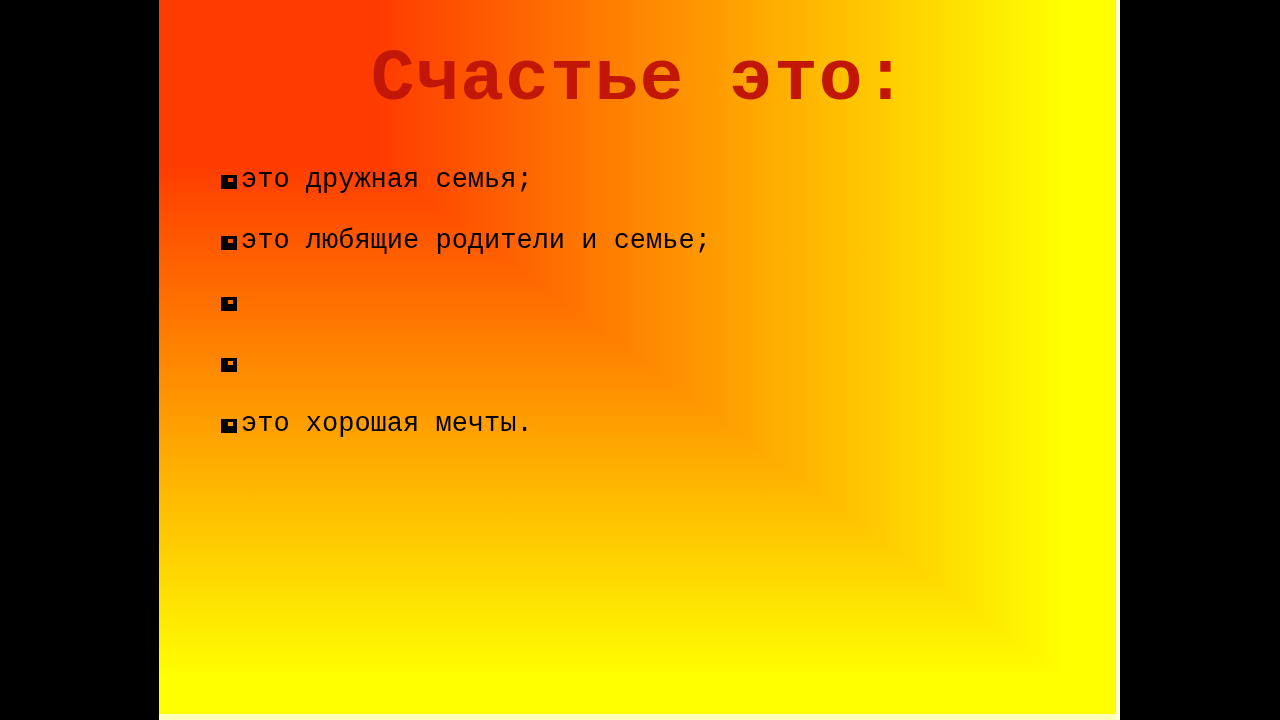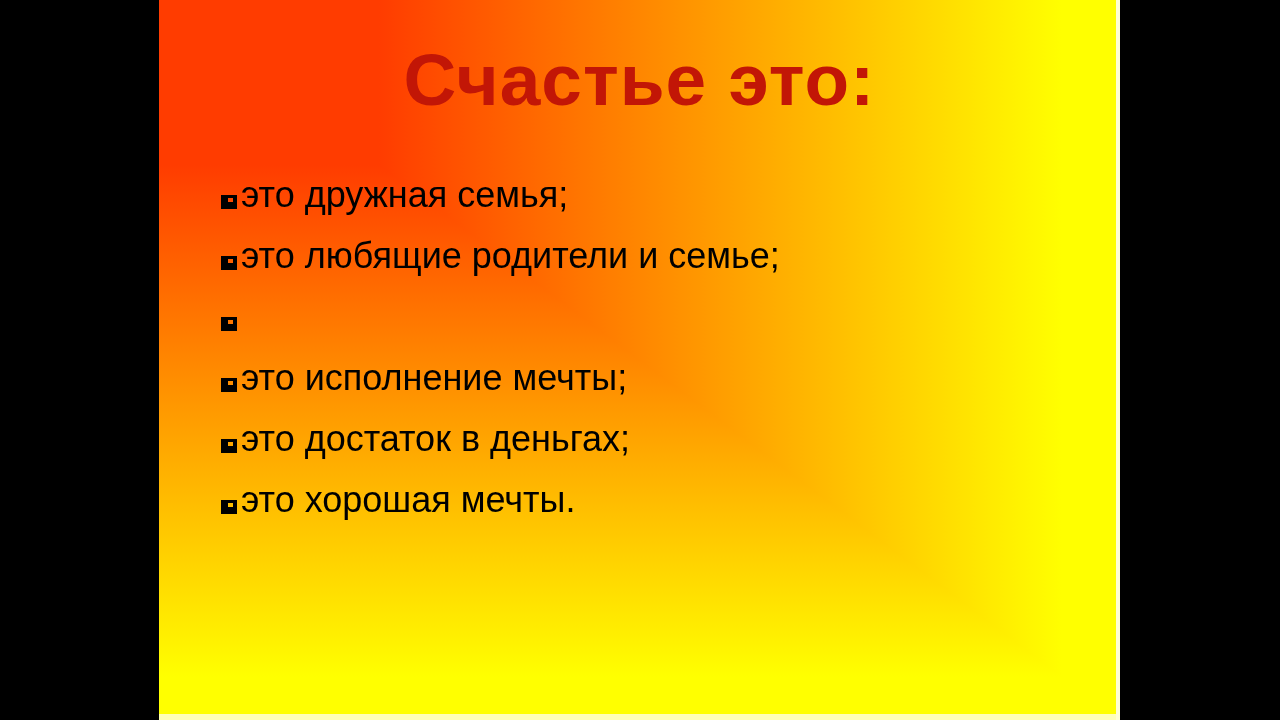--- a/index.html
+++ b/index.html
@@ -6,20 +6,21 @@
   html, body { width: 1280px; height: 720px; overflow: hidden; }
   body {
     font-family: "Liberation Sans", sans-serif;
     background: #000;
   }
   .frame {
     position: relative;
     width: 1168px;
     height: 720px;
     background: #000;
+    font-family: Liberation Mono, monospace;
   }
   .letterbox {
     position: absolute;
     top: 0;
     width: 160px;
     height: 720px;
     background: #000;
   }
   .letterbox.left { left: 0; }
   .letterbox.right { left: 1120px; }
@@ -53,24 +54,24 @@
     margin-top: 36px;
     text-align: center;
     font-size: 73px;
     font-weight: bold;
     letter-spacing: 1px;
     color: #C21606;
     line-height: 1.2;
   }
   .bullet-list {
     list-style: none;
-    margin-top: 44px;
+    margin-top: 29px;
     margin-left: 62px;
     width: 860px;
-    font-size: 36px;
+    font-size: 27px;
     line-height: 54px;
     color: #000;
   }
   .bullet-list li {
     padding-left: 31px;
     margin-bottom: 7px;
   }
   .bullet-box {
     display: inline-block;
     width: 16px;
@@ -91,21 +92,20 @@
   <div class="letterbox left"></div>
   <div class="letterbox right"></div>
 
   <div class="slide">
     <h1 class="title">Счастье это:</h1>
 
     <ul class="bullet-list">
       <li><span class="bullet-box"></span><span>это дружная семья;</span></li>
       <li><span class="bullet-box"></span><span>это любящие родители и семье;</span></li>
       <li><span class="bullet-box"></span></li>
-      <li><span class="bullet-box"></span><span>это исполнение мечты;</span></li>
-      <li><span class="bullet-box"></span><span>это достаток в деньгах;</span></li>
+      <li><span class="bullet-box"></span></li>
       <li><span class="bullet-box"></span><span>это хорошая мечты.</span></li>
     </ul>
 
     <div class="slide-edge-right"></div>
     <div class="slide-edge-bottom"></div>
   </div>
 </div>
 
 </body></html>

